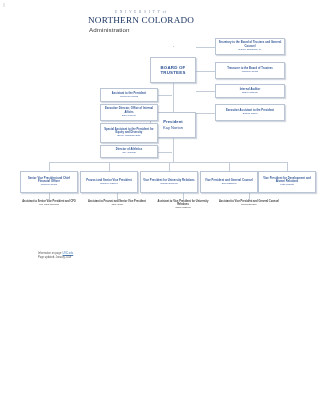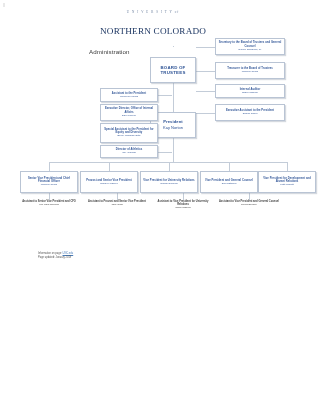--- a/index.html
+++ b/index.html
@@ -17,21 +17,21 @@
   .uni-kicker{
     font-family:"Liberation Serif", serif;
     font-size:3.1px;letter-spacing:1.1px;
     color:#6b7f9e;text-align:center;
     margin:0 0 1px 0;
   }
   .uni-name{
     font-family:"Liberation Serif", serif;
     font-size:9.2px;letter-spacing:.2px;
     color:#1f3864;font-weight:400;
-    margin:12px;white-space:nowrap;
+    margin:0;white-space:nowrap;
   }
   .uni-sub{
     font-family:"Liberation Sans", sans-serif;
     font-size:6.2px;color:#3a3a3a;
     margin:1px 0 0 1px;letter-spacing:.1px;
   }
 
   
   .node{
     position:absolute;

